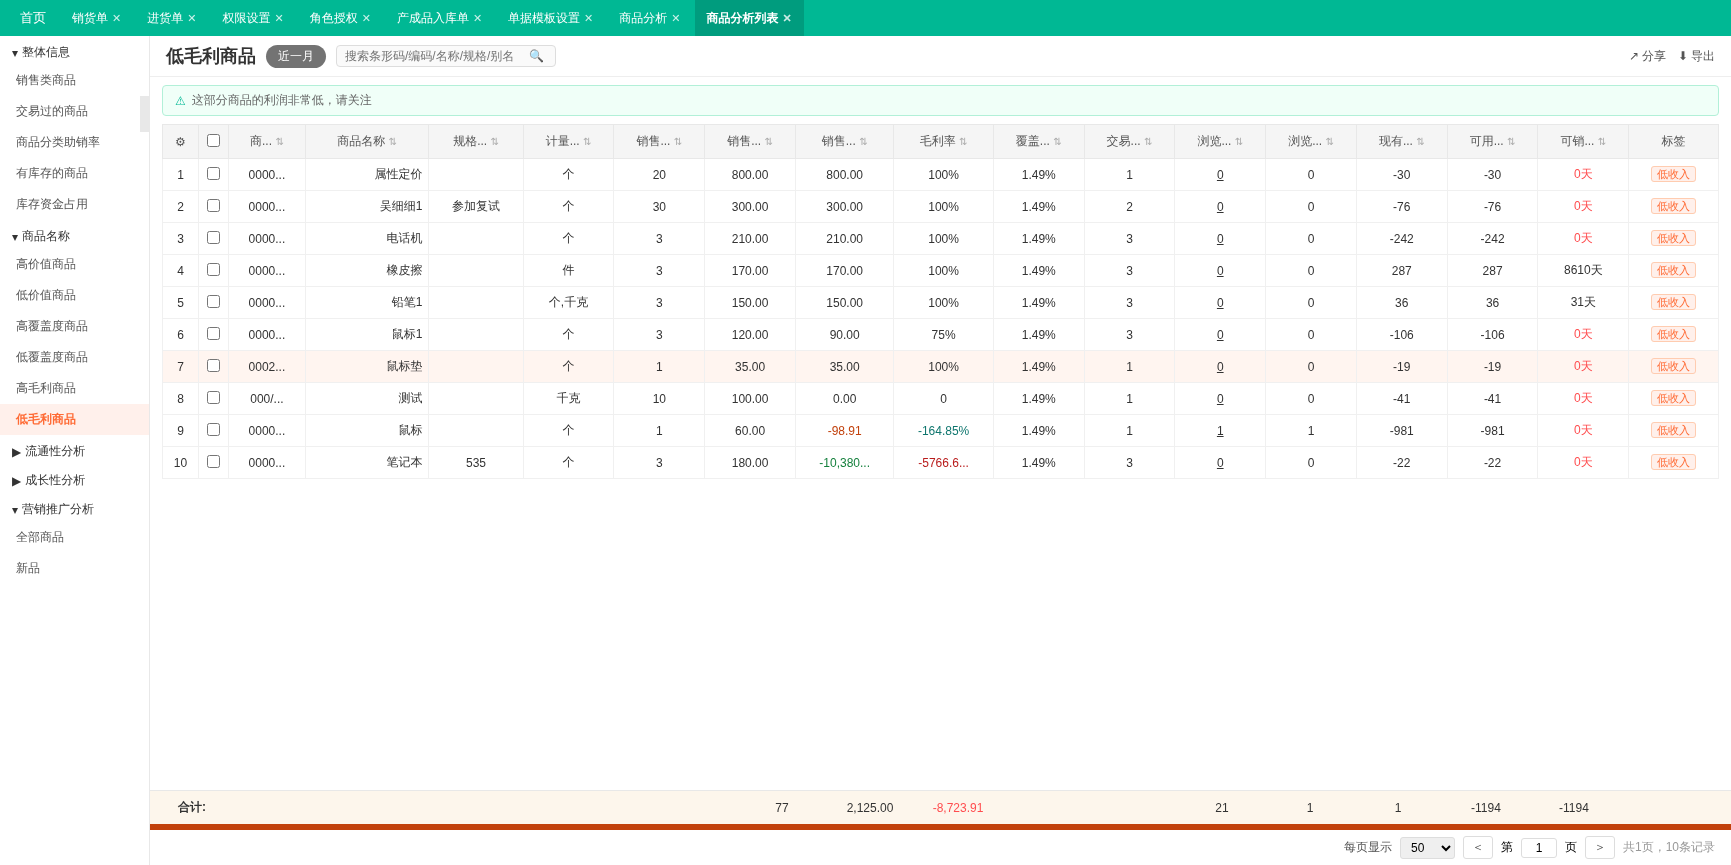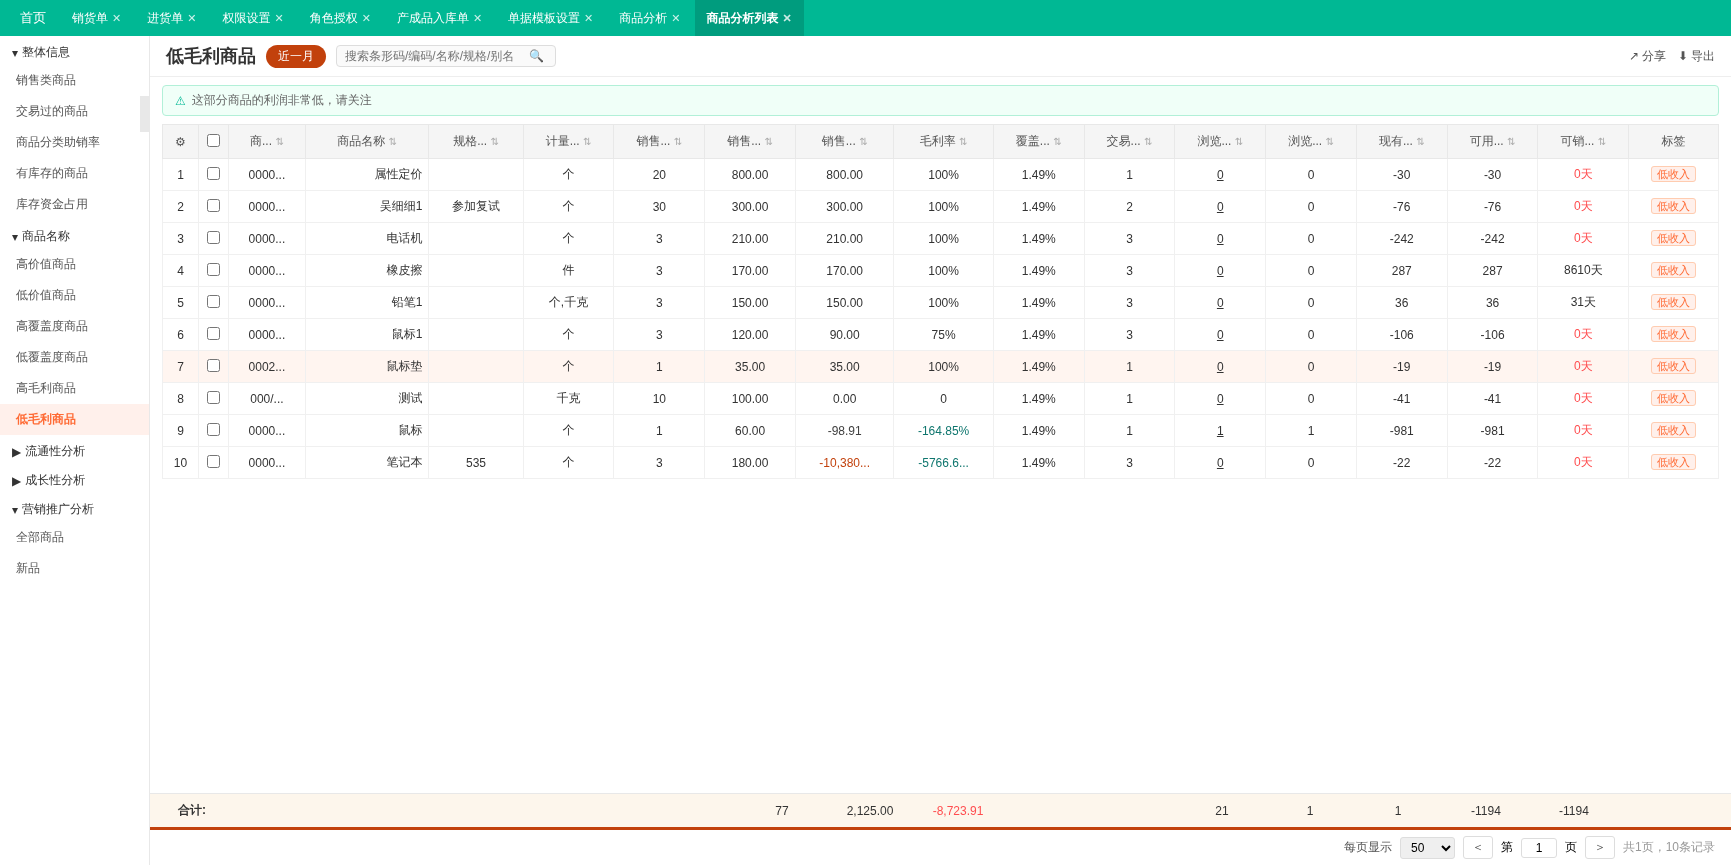--- a/index.html
+++ b/index.html
@@ -74,21 +74,21 @@
       padding: 8px 16px;
       gap: 10px;
       border-bottom: 1px solid #eee;
     }
     .page-title {
       font-size: 18px;
       font-weight: bold;
       color: #333;
     }
     .date-filter-btn {
-      background: #c2410c;
+      background: #737373;
       color: #fff;
       border: none;
       border-radius: 12px;
       padding: 3px 12px;
       cursor: pointer;
       font-size: 12px;
     }
     .search-box {
       border: 1px solid #ddd;
       border-radius: 4px;
@@ -202,21 +202,21 @@
       text-align: center;
       color: #333;
     }
 
     
     .bottom-bar {
       display: flex;
       align-items: center;
       justify-content: flex-end;
       padding: 6px 16px;
-      border-top: 3px solid #c2410c;
+      border-top: 6px solid #c2410c;
       background: #fff;
       gap: 8px;
     }
     .page-size-label { color: #555; }
     .page-size-select {
       border: 1px solid #ddd;
       border-radius: 3px;
       padding: 2px 6px;
     }
     .page-nav-btn {
@@ -545,42 +545,42 @@
   </tr>
             <tr>
     <td>9</td>
     <td><input type="checkbox" style=""></td>
     <td>0000...</td>
     <td class="left-align">鼠标</td>
     <td></td>
     <td>个</td>
     <td>1</td>
     <td>60.00</td>
-    <td style="color:#404040;">-98.91</td>
+    <td style="color:#c2410c;">-98.91</td>
     <td style="color:#0f766e;">-164.85%</td>
     <td>1.49%</td>
     <td>1</td>
     <td><span class="underline-link">1</span></td>
     <td>1</td>
     <td>-981</td>
     <td>-981</td>
     <td class="red-text">0天</td>
     <td><span class="tag-low-income">低收入</span></td>
   </tr>
             <tr>
     <td>10</td>
     <td><input type="checkbox" style=""></td>
     <td>0000...</td>
     <td class="left-align">笔记本</td>
     <td>535</td>
     <td>个</td>
     <td>3</td>
     <td>180.00</td>
-    <td style="color:#c2410c;">-10,380...</td>
-    <td style="color:#0f766e;text-align:center;">-5766.6...</td>
+    <td style="color:#15803d;">-10,380...</td>
+    <td style="color:#b91c1c;text-align:center;">-5766.6...</td>
     <td>1.49%</td>
     <td>3</td>
     <td><span class="underline-link">0</span></td>
     <td>0</td>
     <td>-22</td>
     <td>-22</td>
     <td class="red-text">0天</td>
     <td><span class="tag-low-income">低收入</span></td>
   </tr>
           </tbody>

